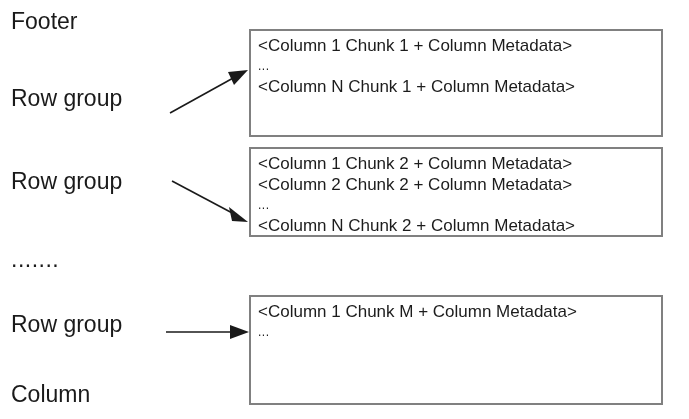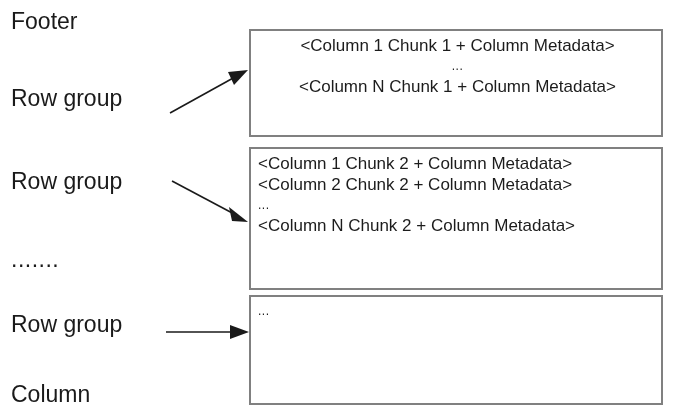--- a/index.html
+++ b/index.html
@@ -40,22 +40,22 @@
 
   
   .rg-box {
     position: absolute;
     left: 249px;
     width: 414px;
     box-sizing: border-box;
     border: 2px solid #808080;
     background: #ffffff;
   }
-  .rg-box-1 { top: 29px;  height: 108px; text-align: center; }
-  .rg-box-2 { top: 147px; height: 143px; }
+  .rg-box-1 { top: 29px;  height: 108px; }
+  .rg-box-2 { top: 147px; height: 90px; }
   .rg-box-3 { top: 295px; height: 110px; }
 
   .rg-lines {
     position: absolute;
     left: 7px;
     top: 4px;
     right: 4px;
   }
   .rg-line {
     font-family: "Liberation Sans", sans-serif;
@@ -117,20 +117,21 @@
     <div class="rg-lines">
       <div class="rg-line">&lt;Column 1 Chunk 2 + Column Metadata&gt;</div>
       <div class="rg-line">&lt;Column 2 Chunk 2 + Column Metadata&gt;</div>
       <div class="rg-line ellipsis">...</div>
       <div class="rg-line">&lt;Column N Chunk 2 + Column Metadata&gt;</div>
     </div>
   </div>
 
   <div class="rg-box rg-box-3">
     <div class="rg-lines">
+      <div class="rg-line">&lt;Column 1 Chunk M + Column Metadata&gt;</div>
       <div class="rg-line ellipsis">...</div>
     </div>
   </div>
 
   <svg class="arrow-svg arrow-1" viewBox="0 0 689 419">
 
     <g>
       <line class="arrow-line" x1="170" y1="113" x2="235" y2="77"></line>
       <polygon class="arrow-head" points="248,70 228,72 234,85"></polygon>
     </g>

